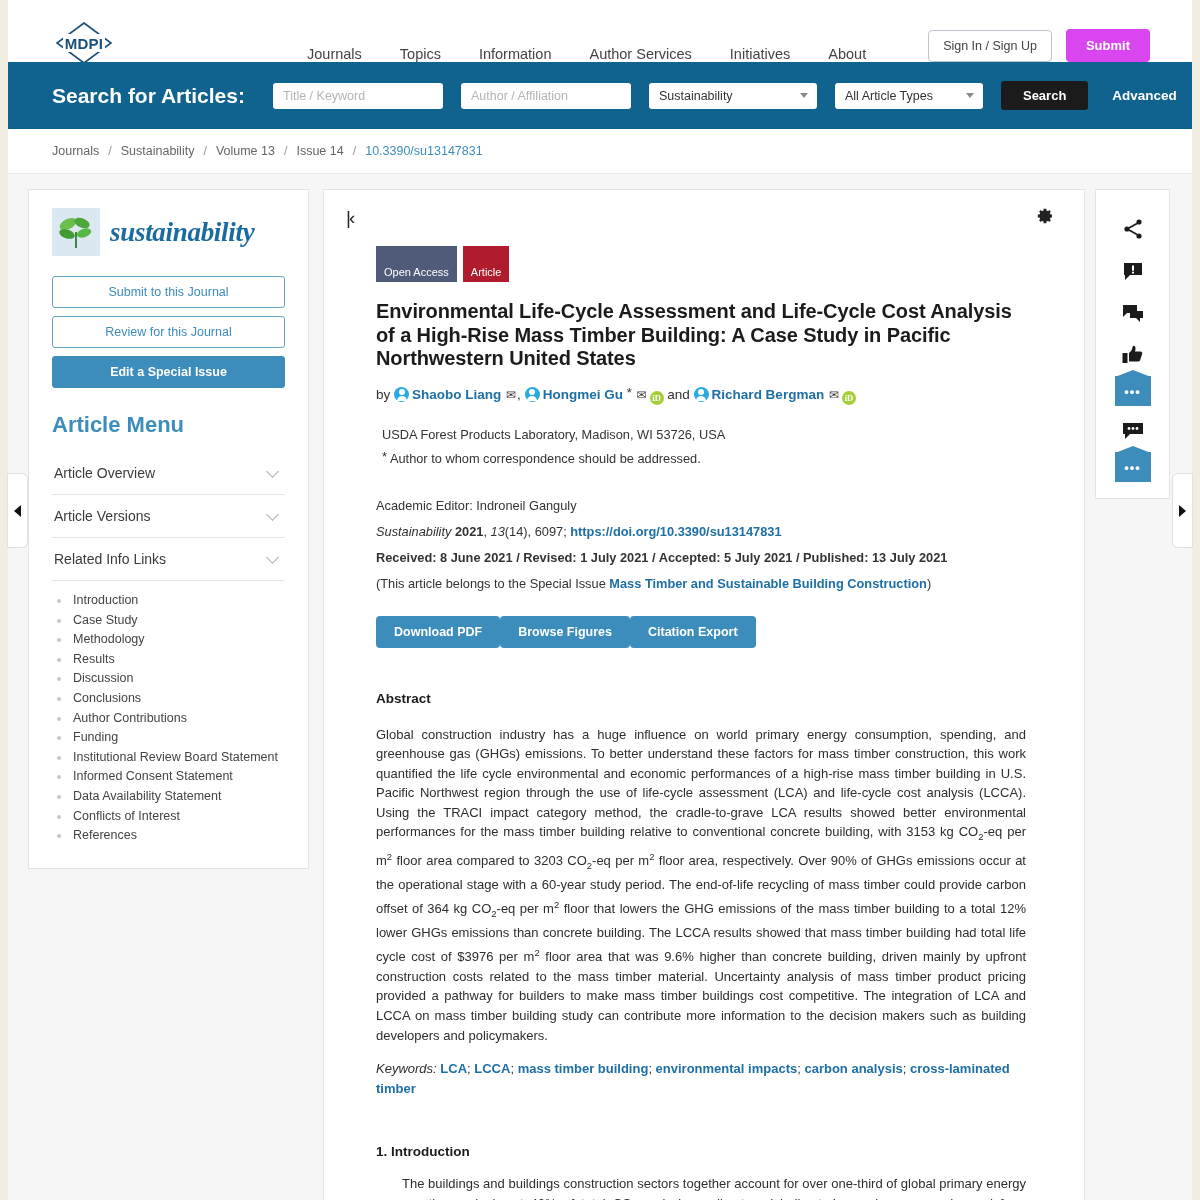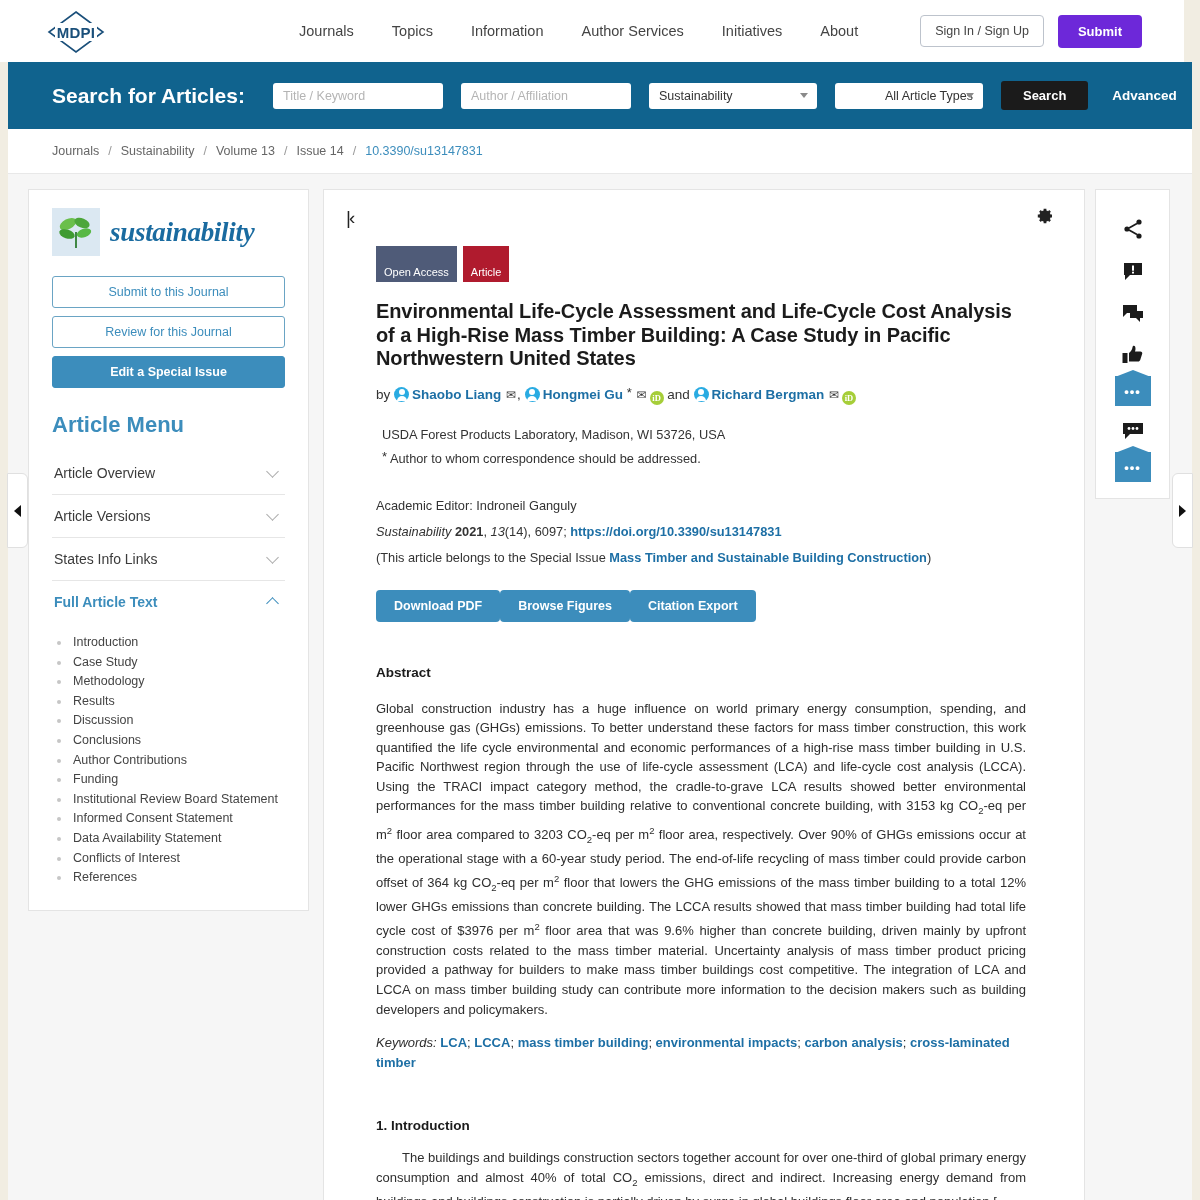--- a/index.html
+++ b/index.html
@@ -15,26 +15,26 @@
   .page {
     position: relative;
     width: 1200px;
     height: 1200px;
     background: #f1ede2;
   }
 
   
   .top-header {
     position: absolute;
-    top: 0; left: 0;
+    top: 0; left: 8px;
     width: 1184px;
     height: 62px;
     background: #ffffff;
     display: flex;
-    align-items: center;
+    align-items: flex-end;
   }
 
   .mdpi-logo {
     margin-left: 45px;
     width: 62px;
     height: 40px;
     position: relative;
     flex: none;
   }
   .mdpi-logo svg { display: block; }
@@ -66,21 +66,21 @@
     color: #444;
     font-size: 12.5px;
     padding: 8px 14px;
     cursor: pointer;
     font-family: inherit;
     white-space: nowrap;
   }
   .btn-submit {
     border: none;
     border-radius: 4px;
-    background: #6d28d9;
+    background: #d946ef;
     color: #fff;
     font-size: 13px;
     font-weight: bold;
     padding: 9px 20px;
     cursor: pointer;
     font-family: inherit;
   }
 
   
   .search-bar {
@@ -121,21 +121,21 @@
     border-radius: 3px;
     margin-right: 18px;
     display: flex;
     align-items: center;
     padding: 0 10px;
     font-size: 12.5px;
     color: #333;
     cursor: pointer;
   }
   .sel-journal { width: 168px; }
-  .sel-types   { width: 148px; justify-content: flex-end; }
+  .sel-types   { width: 148px; }
   .sel-wrap .caret {
     position: absolute;
     right: 9px;
     width: 0; height: 0;
     border-left: 4px solid transparent;
     border-right: 4px solid transparent;
     border-top: 5px solid #8a8a8a;
   }
 
   .btn-search {
@@ -658,26 +658,22 @@
 
       <div class="menu-item">
         <span>Article Overview</span>
         <span class="chev"></span>
       </div>
       <div class="menu-item">
         <span>Article Versions</span>
         <span class="chev"></span>
       </div>
       <div class="menu-item">
-        <span>States Info Links</span>
+        <span>Related Info Links</span>
         <span class="chev"></span>
-      </div>
-      <div class="menu-item active">
-        <span>Full Article Text</span>
-        <span class="chev up"></span>
       </div>
 
       <ul class="sub-list">
         <li>Introduction</li>
         <li>Case Study</li>
         <li>Methodology</li>
         <li>Results</li>
         <li>Discussion</li>
         <li>Conclusions</li>
         <li>Author Contributions</li>
@@ -733,20 +729,21 @@
           <div class="meta-line">Academic Editor: Indroneil Ganguly</div>
 
           <div class="meta-line">
             <span class="jname">Sustainability</span>
             <b>2021</b><span>,</span>
             <i>13</i><span>(14)</span><span>,</span>
             <span>6097</span><span>;</span>
             <a>https://doi.org/10.3390/su13147831</a>
           </div>
 
+          <div class="meta-line received">Received: 8 June 2021 / Revised: 1 July 2021 / Accepted: 5 July 2021 / Published: 13 July 2021</div>
 
           <div class="meta-line">
             <span>(This article belongs to the Special Issue </span><a>Mass Timber and Sustainable Building Construction</a><span>)</span>
           </div>
         </div>
 
         <div class="action-btns">
           <button class="act-btn">Download PDF</button>
           <button class="act-btn">Browse Figures</button>
           <button class="act-btn">Citation Export</button>

